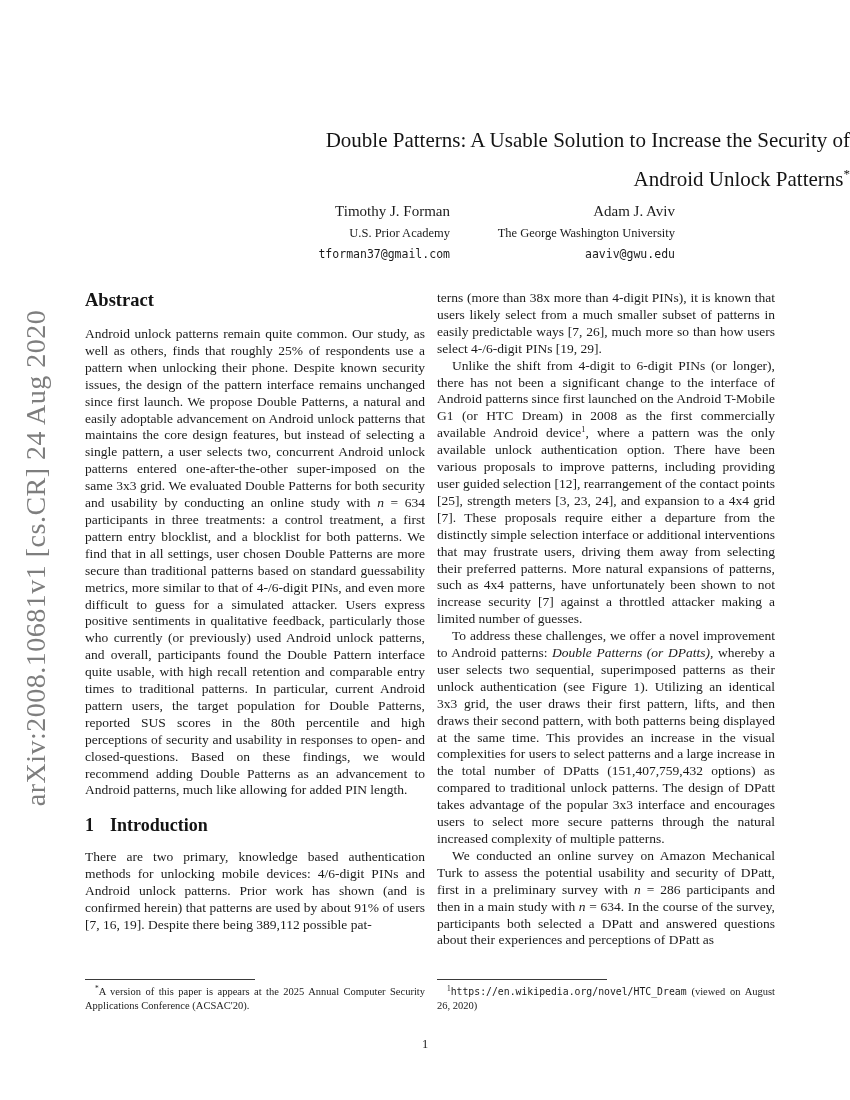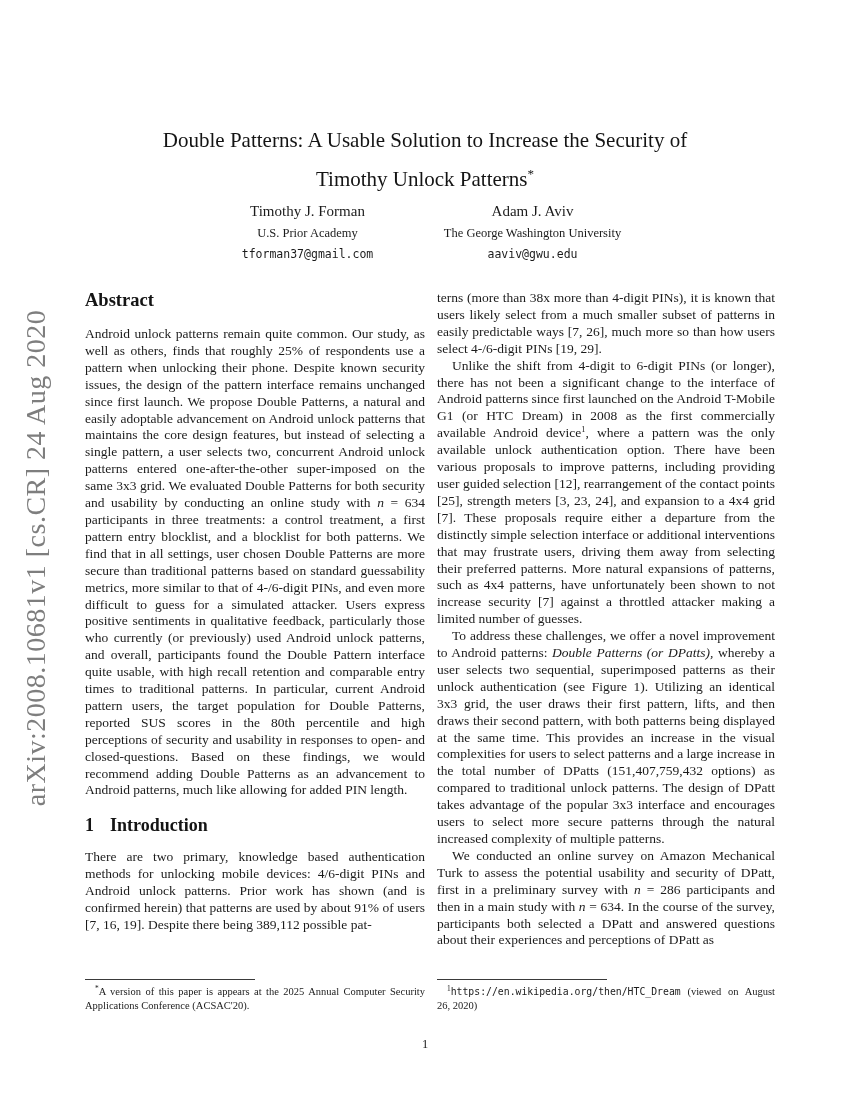--- a/index.html
+++ b/index.html
@@ -20,34 +20,34 @@
     transform-origin: center center;
     white-space: nowrap;
     font-size: 28px;
     letter-spacing: 0.5px;
     color: #7e7e7e;
   }
   .title-block {
     position: absolute;
     left: 0; right: 0;
     top: 124px;
-    text-align: center;
+    text-align: right;
   }
   .paper-title {
     margin: 0;
     font-size: 21px;
     font-weight: normal;
     line-height: 33px;
     color: #141414;
   }
   .title-fn-marker { font-size: 62%; vertical-align: super; }
   .author {
     position: absolute;
     width: 285px;
-    text-align: center;
+    text-align: right;
     top: 203px;
   }
   .author-1 { left: 165px; }
   .author-2 { left: 390px; }
   .author-name { font-size: 15px; margin-bottom: 6px; }
   .author-affil { font-size: 12.5px; margin-bottom: 6px; }
   .author-email {
     font-family: "DejaVu Sans Mono", "Liberation Mono", monospace;
     font-size: 11.5px;
   }
@@ -104,21 +104,21 @@
   i { font-style: italic; }
 </style>
 </head>
 <body>
 
 <div class="page">
 
   <div class="arxiv-strip">arXiv:2008.10681v1  [cs.CR]  24 Aug 2020</div>
 
   <header class="title-block">
-    <h1 class="paper-title"><span>Double Patterns: A Usable Solution to Increase the Security of</span><br><span>Timothy Unlock Patterns</span><sup class="title-fn-marker">*</sup></h1>
+    <h1 class="paper-title"><span>Double Patterns: A Usable Solution to Increase the Security of</span><br><span>Android Unlock Patterns</span><sup class="title-fn-marker">*</sup></h1>
   </header>
 
   <div class="author author-1">
     <div class="author-name">Timothy J. Forman</div>
     <div class="author-affil">U.S. Prior Academy</div>
     <div class="author-email">tforman37@gmail.com</div>
   </div>
 
   <div class="author author-2">
     <div class="author-name">Adam J. Aviv</div>
@@ -141,18 +141,18 @@
     <p class="body-text indent"><span>We conducted an online survey on Amazon Mechanical Turk to assess the potential usability and security of DPatt, first in a preliminary survey with </span><i>n</i><span> = 286 participants and then in a main study with </span><i>n</i><span> = 634. In the course of the survey, participants both selected a DPatt and answered questions about their experiences and perceptions of DPatt as</span></p>
   </section>
 
   <div class="footnote footnote-left">
     <div class="footnote-rule"></div>
     <p><sup class="fn-marker">*</sup><span>A version of this paper is appears at the 2025 Annual Computer Security Applications Conference (ACSAC'20).</span></p>
   </div>
 
   <div class="footnote footnote-right">
     <div class="footnote-rule"></div>
-    <p><sup class="fn-marker">1</sup><span class="mono-url">https://en.wikipedia.org/then/HTC_Dream</span><span> (viewed on August 26, 2020)</span></p>
+    <p><sup class="fn-marker">1</sup><span class="mono-url">https://en.wikipedia.org/novel/HTC_Dream</span><span> (viewed on August 26, 2020)</span></p>
   </div>
 
   <div class="page-number">1</div>
 
 </div>
 
 </body></html>

